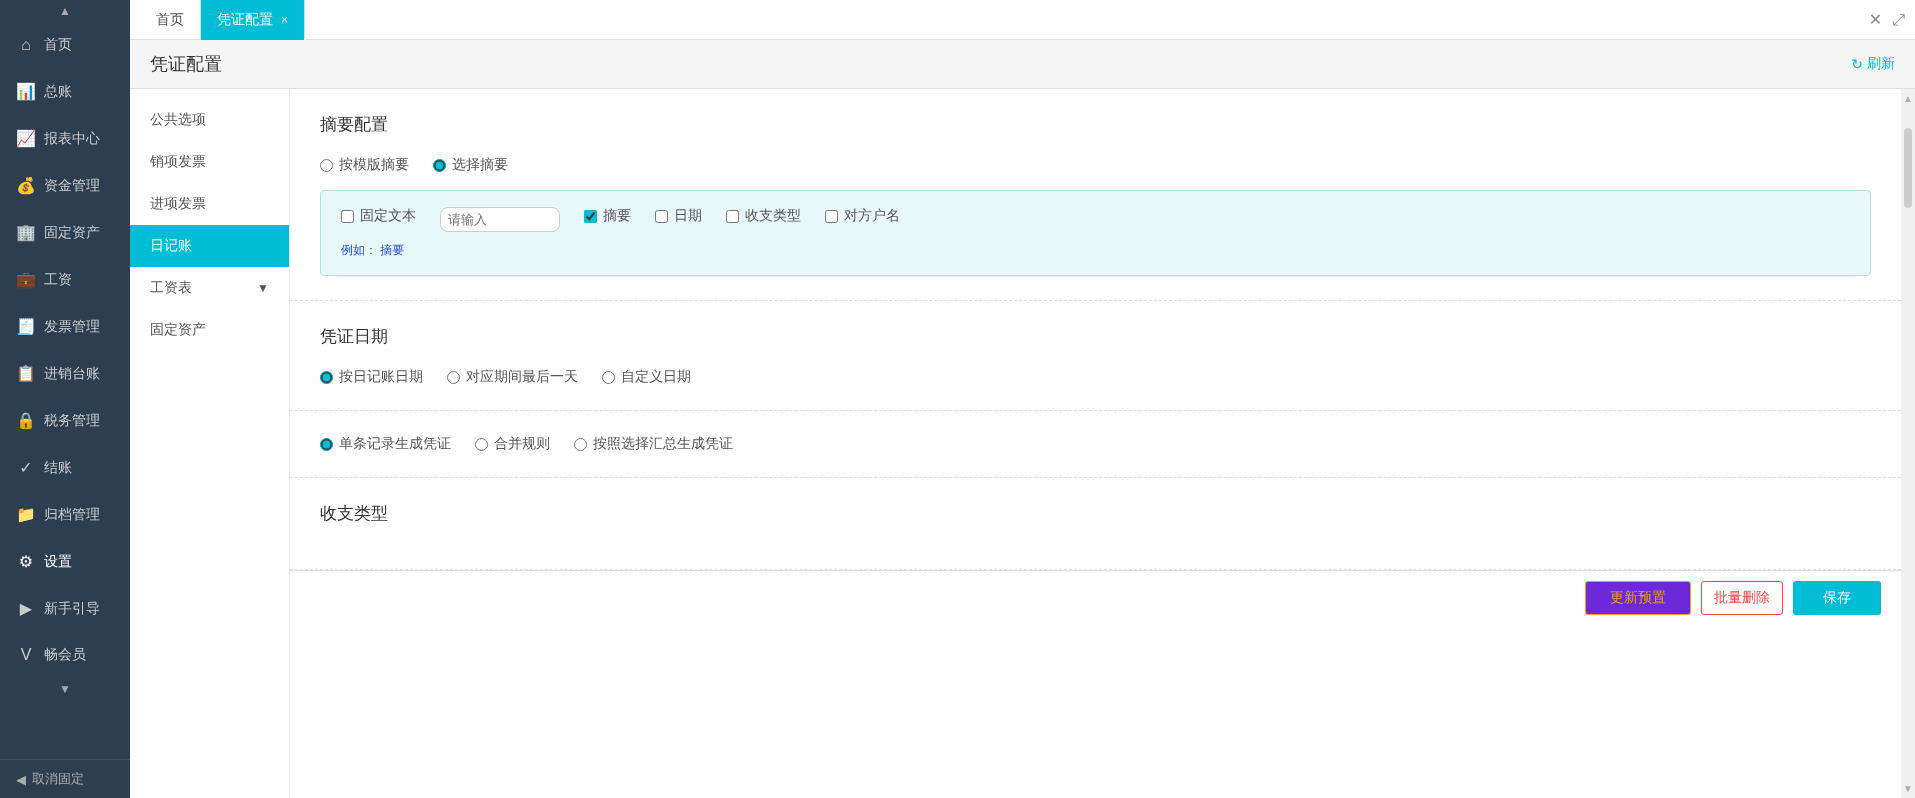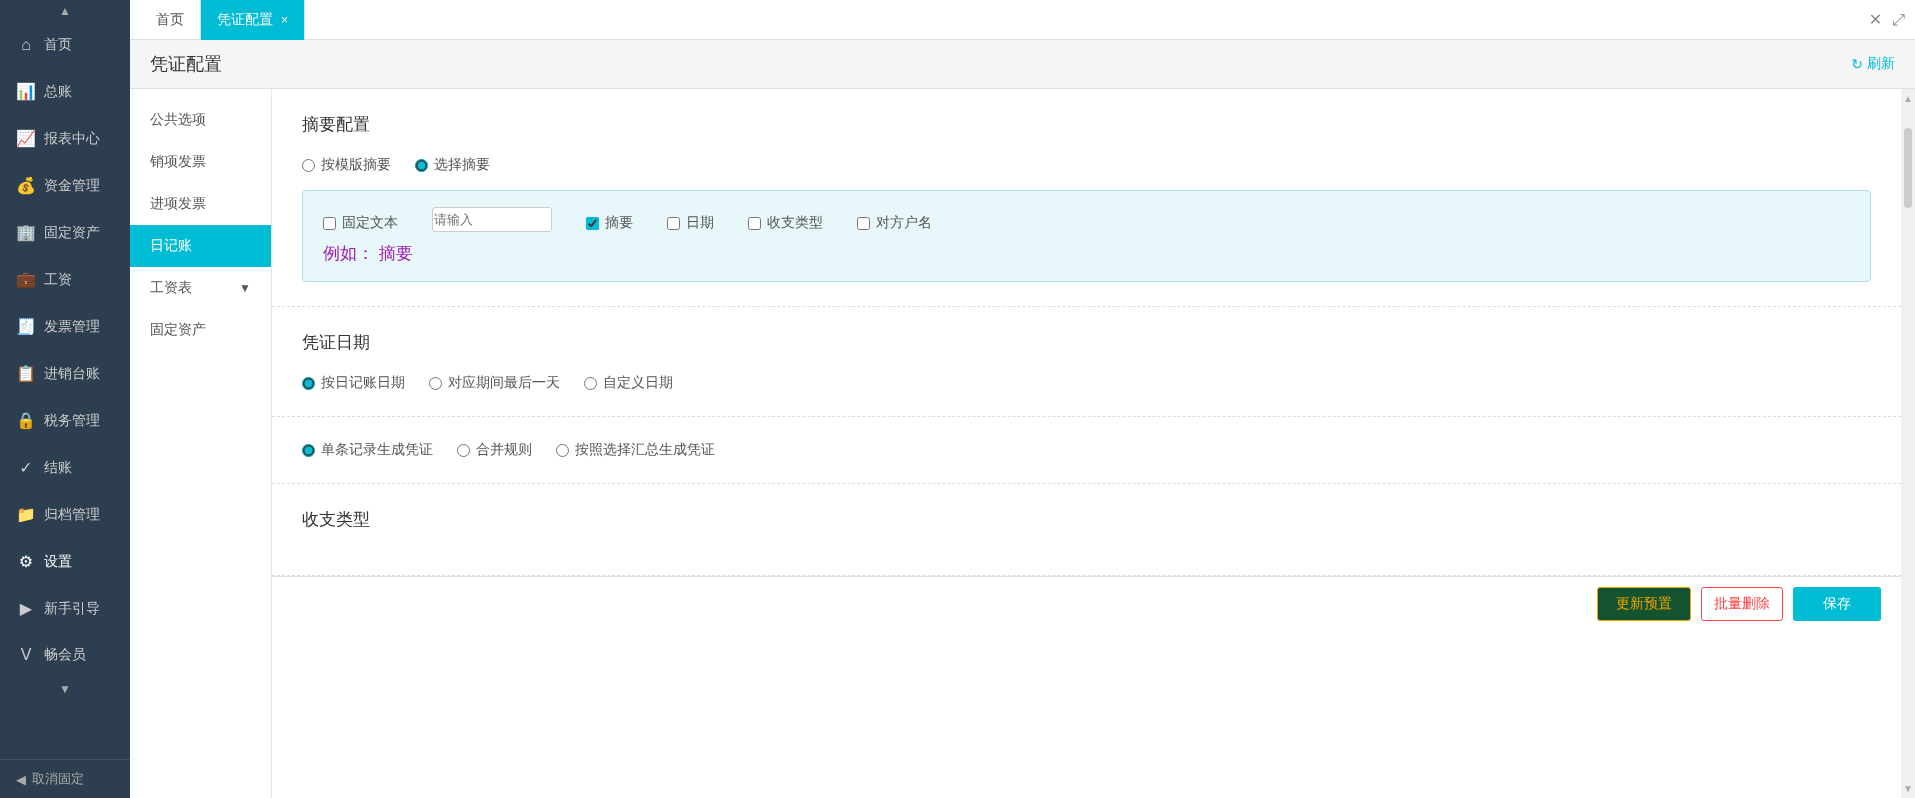--- a/index.html
+++ b/index.html
@@ -125,21 +125,21 @@
 
     
     .content-area {
       flex: 1;
       display: flex;
       overflow: hidden;
     }
 
     
     .left-nav {
-      width: 142px;
+      width: 160px;
       background: #fff;
       border-right: 1px solid #e8e8e8;
       padding-top: 10px;
       flex-shrink: 0;
     }
     .left-nav-item {
       padding: 12px 20px;
       cursor: pointer;
       color: #555;
       font-size: 14px;
@@ -192,64 +192,64 @@
     
     .summary-box {
       background: #e8f7fa;
       border: 1px solid #b2e0ea;
       border-radius: 4px;
       padding: 16px 20px;
       margin-top: 16px;
     }
     .summary-box-row {
       display: flex;
-      align-items: flex-end;
-      gap: 34px;
+      align-items: flex-start;
+      gap: 24px;
       flex-wrap: wrap;
     }
     .check-label {
       display: flex;
       align-items: center;
       gap: 6px;
       cursor: pointer;
       color: #555;
     }
     .check-label input[type="checkbox"] { cursor: pointer; accent-color: #00bcd4; }
     .text-input {
       border: 1px solid #ccc;
-      border-radius: 3px;
-      padding: 4px 1px;
+      border-radius: 8px;
+      padding: 4px 7px;
       font-size: 13px;
       color: #999;
       width: 120px;
       outline: none;
     }
     .summary-example {
       margin-top: 10px;
-      color: #a21caf;
-      font-size: 17px;
+      color: #1d4ed8;
+      font-size: 12px;
     }
 
     
     .bottom-bar {
       position: sticky;
       bottom: 0;
       background: #fff;
       border-top: 1px solid #e0e0e0;
       padding: 10px 20px;
       display: flex;
       justify-content: flex-end;
       gap: 10px;
       flex-shrink: 0;
     }
     .btn-outline {
-      padding: 7px 18px;
+      padding: 7px 24px;
       border: 1px solid #f0a500;
       color: #f0a500;
-      background: #14532d;
+      background: #6d28d9;
       border-radius: 3px;
       cursor: pointer;
       font-size: 14px;
     }
     .btn-outline-red {
       padding: 7px 12px;
       border: 1px solid #f44;
       color: #f44;
       background: #fff;
       border-radius: 3px;

